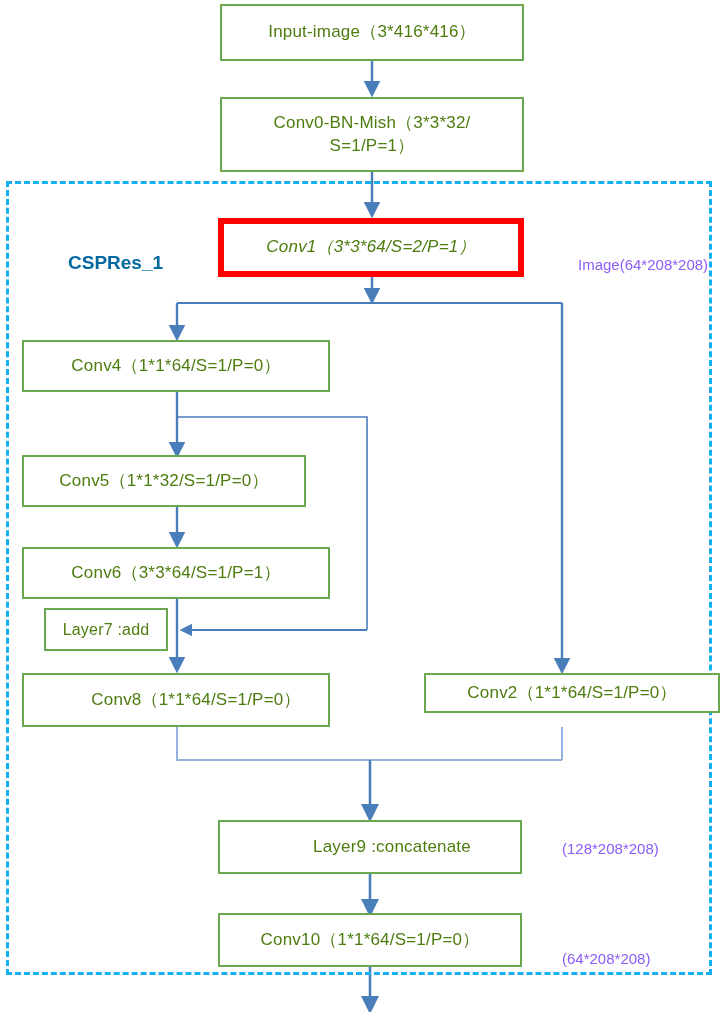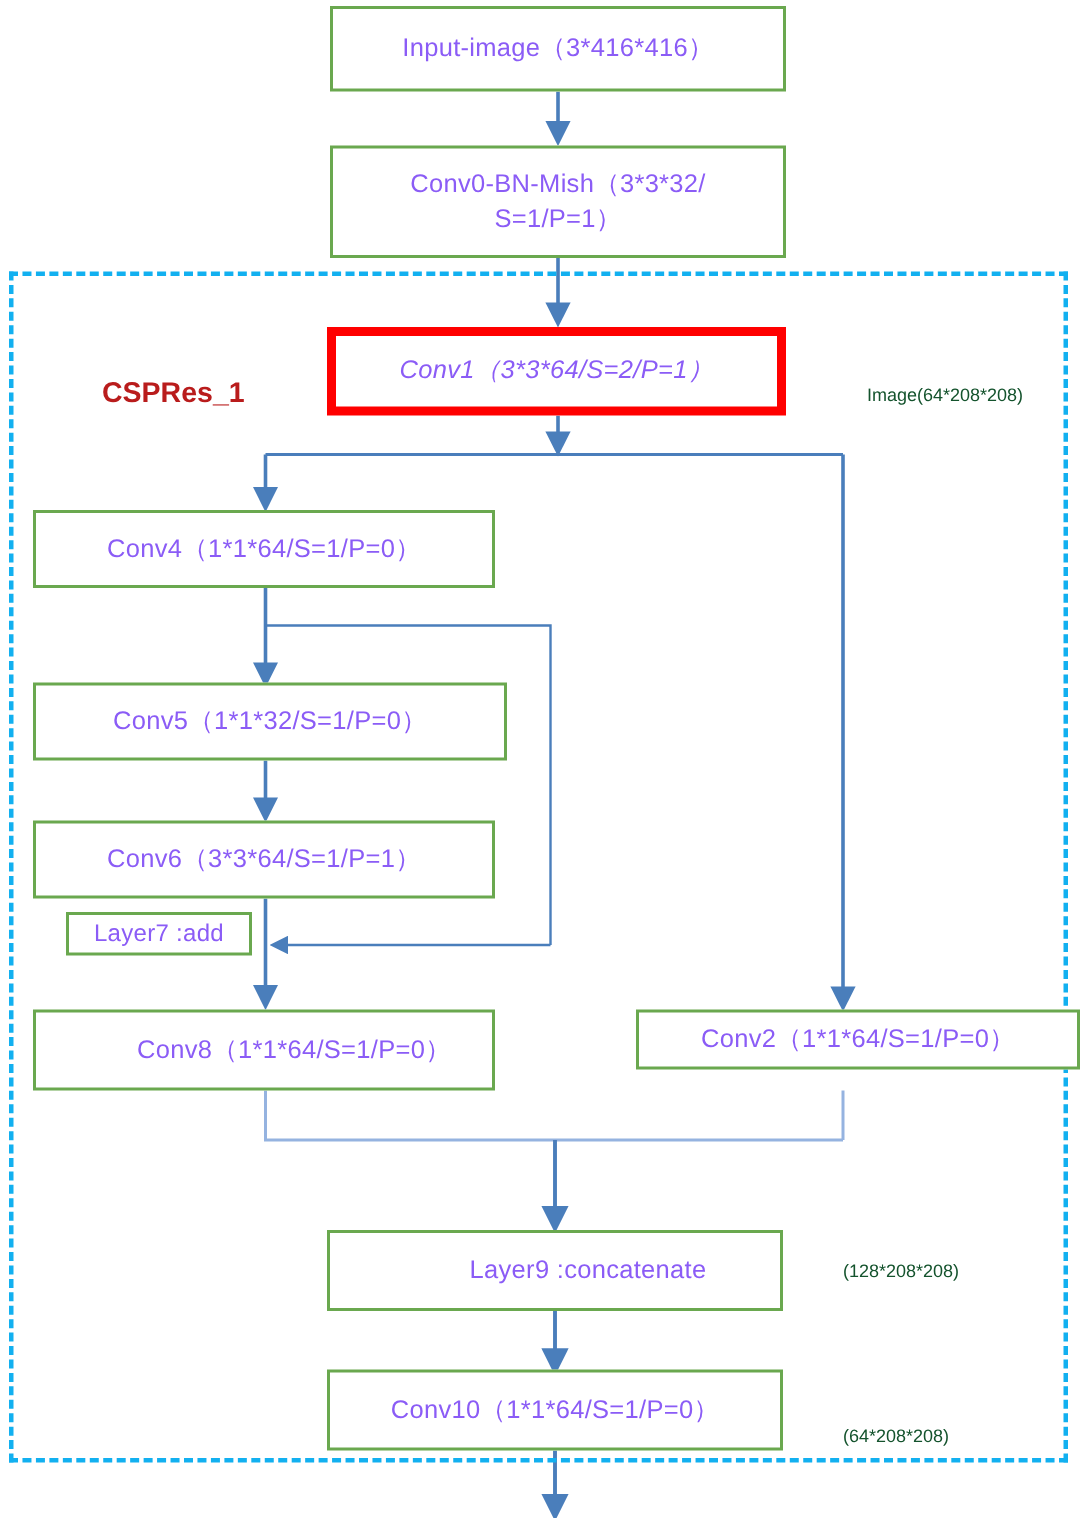--- a/index.html
+++ b/index.html
@@ -28,48 +28,48 @@
   }
   .node {
     position: absolute;
     box-sizing: border-box;
     background: #ffffff;
     border: 2px solid #6aa84f;
     display: flex;
     align-items: center;
     justify-content: center;
     text-align: center;
-    color: #8b5cf6;
+    color: #4d7c0f;
     font-size: 17px;
     line-height: 1.35;
     letter-spacing: 0.2px;
     white-space: pre-line;
     z-index: 3;
   }
   .node.red {
     border: 6px solid #ff0000;
     font-style: italic;
   }
   .group-box {
     position: absolute;
     box-sizing: border-box;
     border: 3px dashed #12b0f0;
     background: transparent;
     z-index: 1;
   }
   .redtext {
     position: absolute;
-    color: #14532d;
-    font-size: 12px;
+    color: #8b5cf6;
+    font-size: 15px;
     white-space: nowrap;
     z-index: 4;
   }
   .grouplabel {
     position: absolute;
-    color: #b91c1c;
+    color: #0369a1;
     font-size: 19px;
     font-weight: bold;
     white-space: nowrap;
     z-index: 4;
   }
 </style>
 </head>
 <body>
 
 <div id="canvas">
@@ -117,25 +117,25 @@
 
   <div class="node" style="left:220px; top:4px; width:304px; height:57px;">Input-image（3*416*416）</div>
 
   <div class="node" style="left:220px; top:97px; width:304px; height:75px;">Conv0-BN-Mish（3*3*32/
 S=1/P=1）</div>
 
   <div class="node red" style="left:218px; top:218px; width:306px; height:59px;">Conv1（3*3*64/S=2/P=1）</div>
 
   <div class="node" style="left:22px; top:340px; width:308px; height:52px;">Conv4（1*1*64/S=1/P=0）</div>
 
-  <div class="node" style="left:22px; top:455px; width:316px; height:52px;">Conv5（1*1*32/S=1/P=0）</div>
+  <div class="node" style="left:22px; top:455px; width:284px; height:52px;">Conv5（1*1*32/S=1/P=0）</div>
 
   <div class="node" style="left:22px; top:547px; width:308px; height:52px;">Conv6（3*3*64/S=1/P=1）</div>
 
-  <div class="node" style="left:44px; top:608px; width:124px; height:29px; font-size:16px;">Layer7 :add</div>
+  <div class="node" style="left:44px; top:608px; width:124px; height:43px; font-size:16px;">Layer7 :add</div>
 
   <div class="node" style="left:22px; top:673px; width:308px; height:54px;padding-left:40px;">Conv8（1*1*64/S=1/P=0）</div>
 
   <div class="node" style="left:412px; top:673px; width:296px; height:40px;margin-left:12px;">Conv2（1*1*64/S=1/P=0）</div>
 
   <div class="node" style="left:218px; top:820px; width:304px; height:54px;padding-left:44px;">Layer9 :concatenate</div>
 
   <div class="node" style="left:218px; top:913px; width:304px; height:54px;">Conv10（1*1*64/S=1/P=0）</div>
 
   <div class="grouplabel" style="left:68px; top:252px;">CSPRes_1</div>

